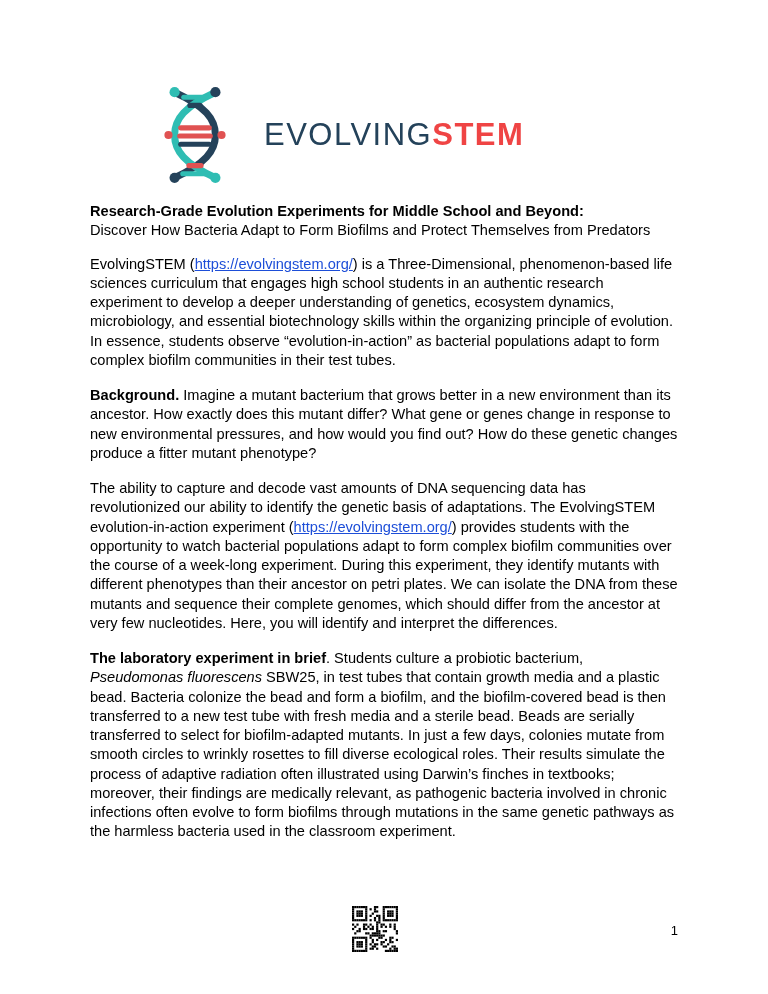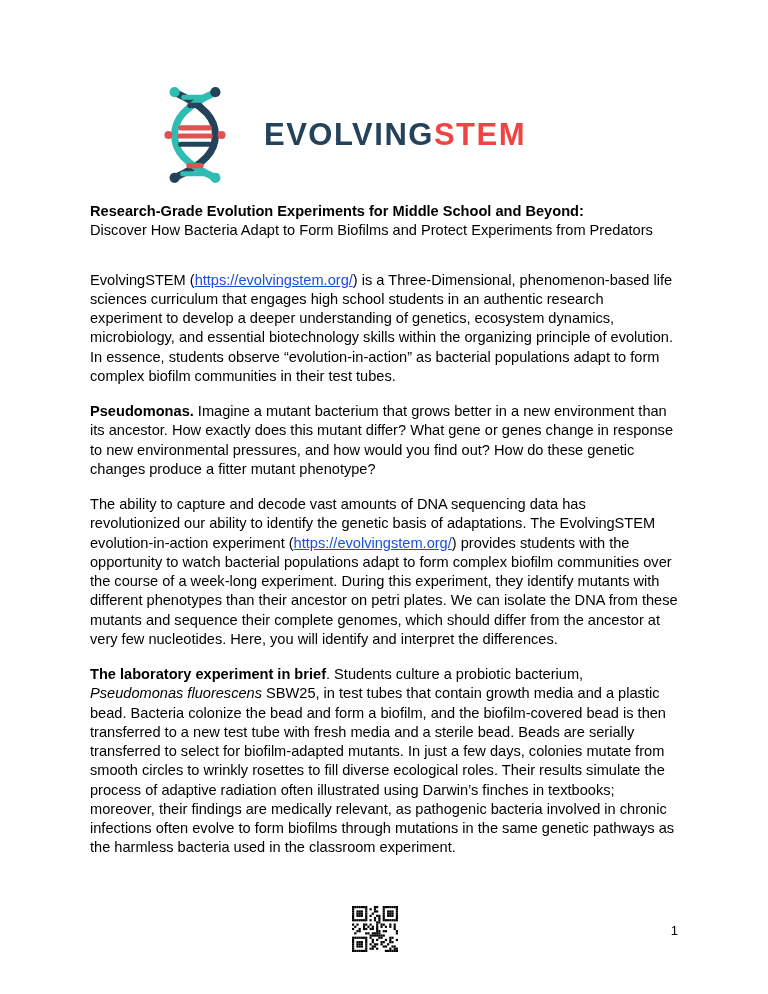--- a/index.html
+++ b/index.html
@@ -21,24 +21,24 @@
     gap:24px;
     padding:84px 0 0 150px;
     margin-bottom:16px;
   }
   .helix { width:90px; height:102px; flex:0 0 auto; }
   .wordmark {
     font-size:31px;
     letter-spacing:1.5px;
     white-space:nowrap;
   }
-  .wm-primary { color:#24425a; font-weight:700; }
+  .wm-primary { color:#24425a; font-weight:400; }
   .wm-accent  { color:#ef4444; font-weight:700; }
   .content { padding:0 90px; }
-  .title { margin-bottom:30px; }
+  .title { margin-bottom:14px; }
   .b { font-weight:bold; }
   .i { font-style:italic; }
   .para { margin-bottom:16px; }
   a.link { color:#1d4ed8; text-decoration:underline; cursor:pointer; }
   .footer {
     position:absolute;
     left:0; right:0; bottom:36px;
     height:52px;
   }
   .qr {
@@ -80,24 +80,24 @@
       <circle cx="24" cy="92" r="5" fill="#24425a"></circle>
       <circle cx="64" cy="92" r="5" fill="#2fbdb3"></circle>
       <circle cx="18" cy="50" r="4" fill="#e05252"></circle>
       <circle cx="70" cy="50" r="4" fill="#e05252"></circle>
     </svg>
     <div class="wordmark"><span class="wm-primary">EVOLVING</span><span class="wm-accent">STEM</span></div>
   </header>
 
   <main class="content">
 
-    <p class="title"><span class="b">Research-Grade Evolution Experiments for Middle School and Beyond:</span><br><span>Discover How Bacteria Adapt to Form Biofilms and Protect Experiments from Predators</span></p>
+    <p class="title"><span class="b">Research-Grade Evolution Experiments for Middle School and Beyond:</span><br><span>Discover How Bacteria Adapt to Form Biofilms and Protect Themselves from Predators</span></p>
 
     <p class="para"><span class="">EvolvingSTEM (</span><a href="#" class="link">https://evolvingstem.org/</a><span class="">) is a Three-Dimensional, phenomenon-based life sciences curriculum that engages high school students in an authentic research experiment to develop a deeper understanding of genetics, ecosystem dynamics, microbiology, and essential biotechnology skills within the organizing principle of evolution. In essence, students observe “evolution-in-action” as bacterial populations adapt to form complex biofilm communities in their test tubes.</span></p>
-    <p class="para"><span class="b">Pseudomonas.</span><span class=""> Imagine a mutant bacterium that grows better in a new environment than its ancestor. How exactly does this mutant differ? What gene or genes change in response to new environmental pressures, and how would you find out? How do these genetic changes produce a fitter mutant phenotype?</span></p>
+    <p class="para"><span class="b">Background.</span><span class=""> Imagine a mutant bacterium that grows better in a new environment than its ancestor. How exactly does this mutant differ? What gene or genes change in response to new environmental pressures, and how would you find out? How do these genetic changes produce a fitter mutant phenotype?</span></p>
     <p class="para"><span class="">The ability to capture and decode vast amounts of DNA sequencing data has revolutionized our ability to identify the genetic basis of adaptations. The EvolvingSTEM evolution-in-action experiment (</span><a href="#" class="link">https://evolvingstem.org/</a><span class="">) provides students with the opportunity to watch bacterial populations adapt to form complex biofilm communities over the course of a week-long experiment. During this experiment, they identify mutants with different phenotypes than their ancestor on petri plates. We can isolate the DNA from these mutants and sequence their complete genomes, which should differ from the ancestor at very few nucleotides. Here, you will identify and interpret the differences.</span></p>
     <p class="para"><span class="b">The laboratory experiment in brief</span><span class="">. Students culture a probiotic bacterium, </span><span class="i">Pseudomonas fluorescens</span><span class=""> SBW25, in test tubes that contain growth media and a plastic bead. Bacteria colonize the bead and form a biofilm, and the biofilm-covered bead is then transferred to a new test tube with fresh media and a sterile bead. Beads are serially transferred to select for biofilm-adapted mutants. In just a few days, colonies mutate from smooth circles to wrinkly rosettes to fill diverse ecological roles. Their results simulate the process of adaptive radiation often illustrated using Darwin’s finches in textbooks; moreover, their findings are medically relevant, as pathogenic bacteria involved in chronic infections often evolve to form biofilms through mutations in the same genetic pathways as the harmless bacteria used in the classroom experiment.</span></p>
 
   </main>
 
   <footer class="footer">
     <svg class="qr" aria-hidden="true" viewBox="0 0 21 21">
         <g fill="#000000">
           <rect x="0" y="0" width="1" height="1"></rect>
           <rect x="1" y="0" width="1" height="1"></rect>

